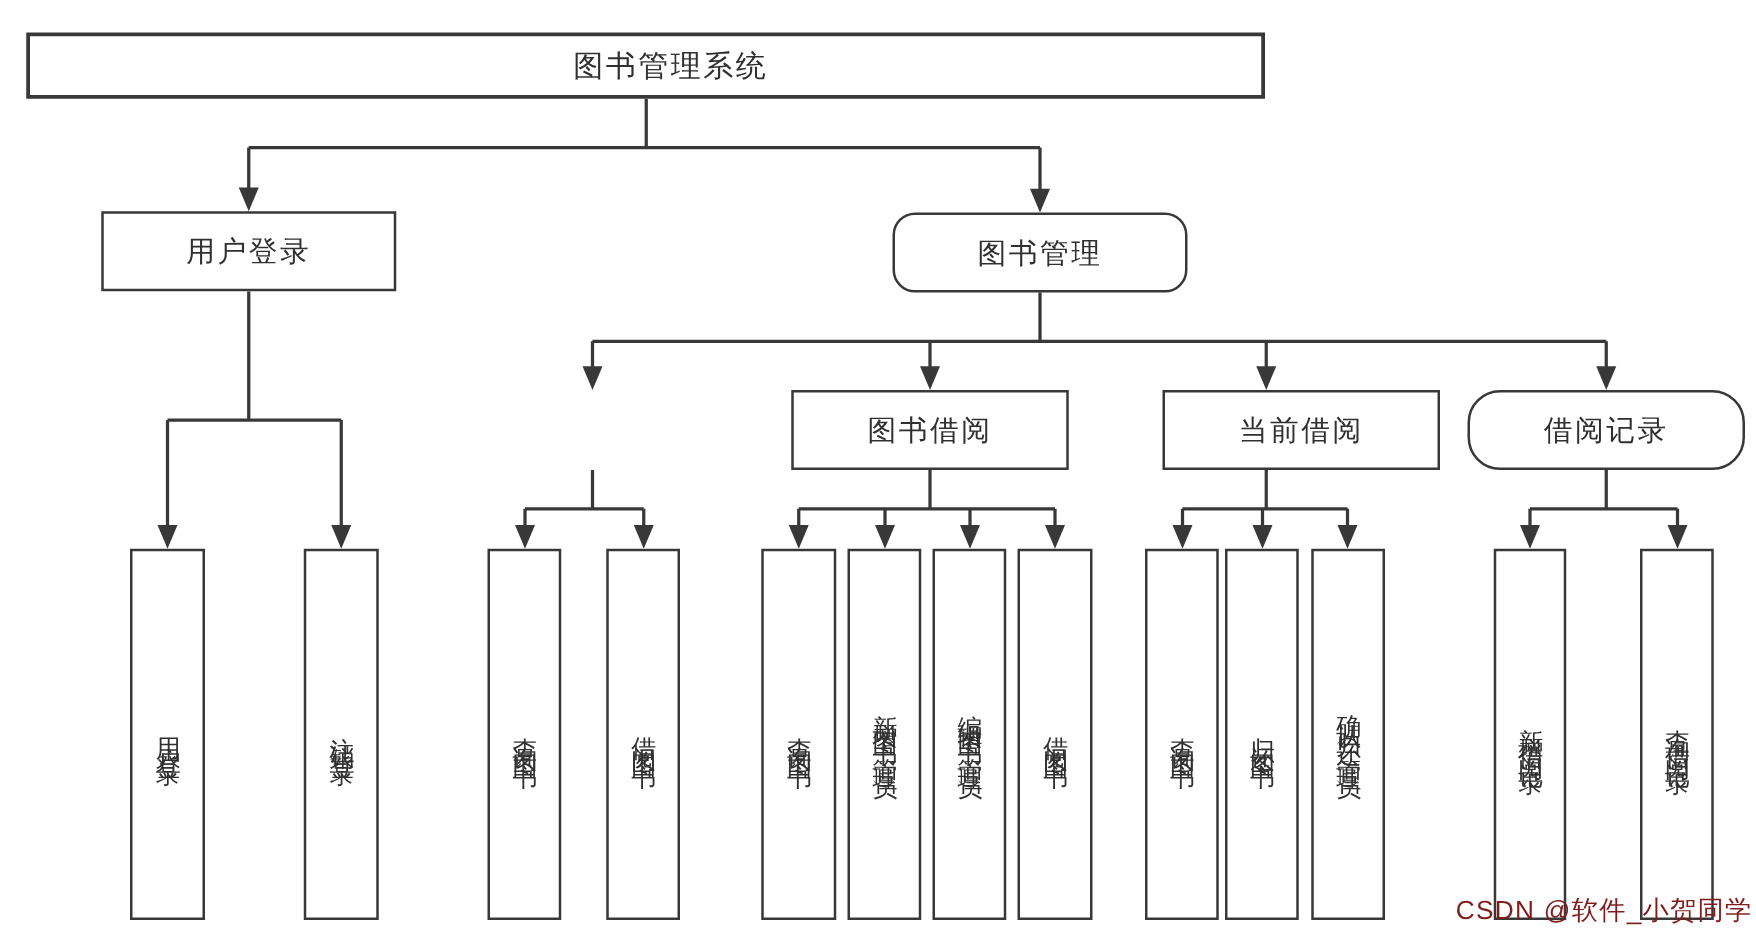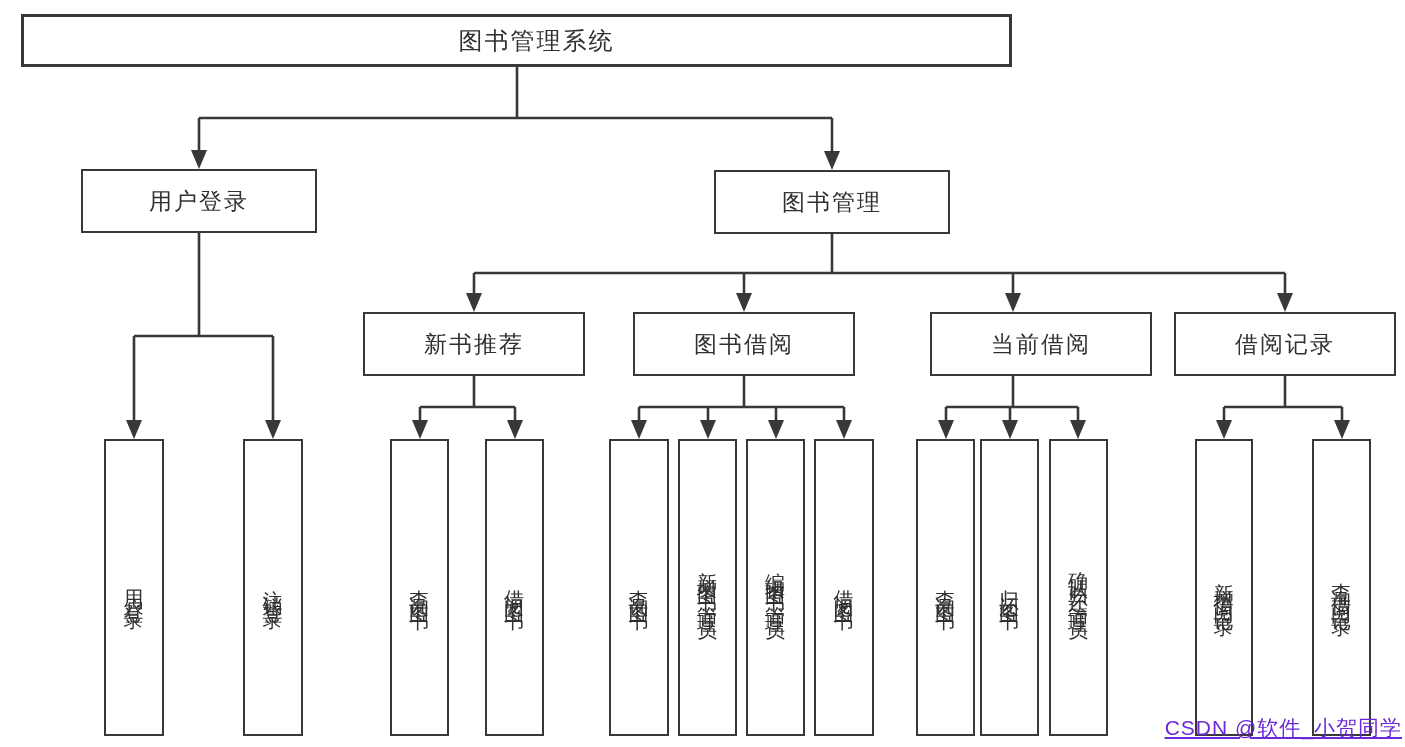--- a/index.html
+++ b/index.html
@@ -8,22 +8,22 @@
   .canvas{position:absolute;inset:0;width:1405px;height:747px;background:#ffffff;}
   .wires{position:absolute;left:0;top:0;width:1405px;height:747px;}
   .node{position:absolute;box-sizing:border-box;background:#ffffff;
         border:2.5px solid #383838;display:flex;align-items:center;justify-content:center;
         color:#303030;}
   .root{border-width:3px;font-size:24px;letter-spacing:2px;}
   .h2,.h3{font-size:23px;letter-spacing:2px;}
   .leaf{align-items:center;justify-content:center;}
   .vlabel{writing-mode:vertical-rl;text-orientation:mixed;font-size:20px;
           letter-spacing:7px;line-height:1;color:#303030;}
-  .watermark{position:absolute;right:3px;top:714px;font-size:21px;color:#6d28d9;
-             letter-spacing:1px;white-space:nowrap;text-decoration:underline;}
+  .watermark{position:absolute;right:3px;top:714px;font-size:21px;color:#7f1d1d;
+             letter-spacing:1px;white-space:nowrap;}
 </style>
 </head>
 <body>
 
 <div class="canvas">
 
   <svg class="wires" viewBox="0 0 1405 747">
     <g stroke="#383838" stroke-width="2.6" fill="none">
 
       <path d="M517 67 V118 M199 118 H832 M199 118 V154 M832 118 V155"></path>
@@ -56,41 +56,38 @@
       <polygon points="768,420 784,420 776,439"></polygon>
       <polygon points="836,420 852,420 844,439"></polygon>
       <polygon points="938,420 954,420 946,439"></polygon>
       <polygon points="1002,420 1018,420 1010,439"></polygon>
       <polygon points="1070,420 1086,420 1078,439"></polygon>
       <polygon points="1216,420 1232,420 1224,439"></polygon>
       <polygon points="1334,420 1350,420 1342,439"></polygon>
     </g>
   </svg>
 
-  <div class="node root" style="left:21px;top:14px;width:991px;height:53px;padding-left:40px;">
+  <div class="node root" style="left:21px;top:26px;width:991px;height:53px;padding-left:40px;">
     <span>图书管理系统</span>
   </div>
 
   <div class="node h2" style="left:81px;top:169px;width:236px;height:64px;">
     <span>用户登录</span>
   </div>
-  <div class="node h2" style="left:714px;top:170px;width:236px;height:64px;">
+  <div class="node h2" style="left:714px;top:170px;width:236px;height:64px;border-radius:18px;">
     <span>图书管理</span>
   </div>
 
-  <div class="node h3" style="left:363px;top:312px;width:222px;height:64px;">
-    <span>新书推荐</span>
-  </div>
   <div class="node h3" style="left:633px;top:312px;width:222px;height:64px;text-align:center;">
     <span>图书借阅</span>
   </div>
   <div class="node h3" style="left:930px;top:312px;width:222px;height:64px;">
     <span>当前借阅</span>
   </div>
-  <div class="node h3" style="left:1174px;top:312px;width:222px;height:64px;">
+  <div class="node h3" style="left:1174px;top:312px;width:222px;height:64px;border-radius:26px;">
     <span>借阅记录</span>
   </div>
 
   <div class="node leaf" style="left:104px;top:439px;width:60px;height:297px;">
     <span class="vlabel">用户登录</span>
   </div>
   <div class="node leaf" style="left:243px;top:439px;width:60px;height:297px;">
     <span class="vlabel">注销登录</span>
   </div>
 

